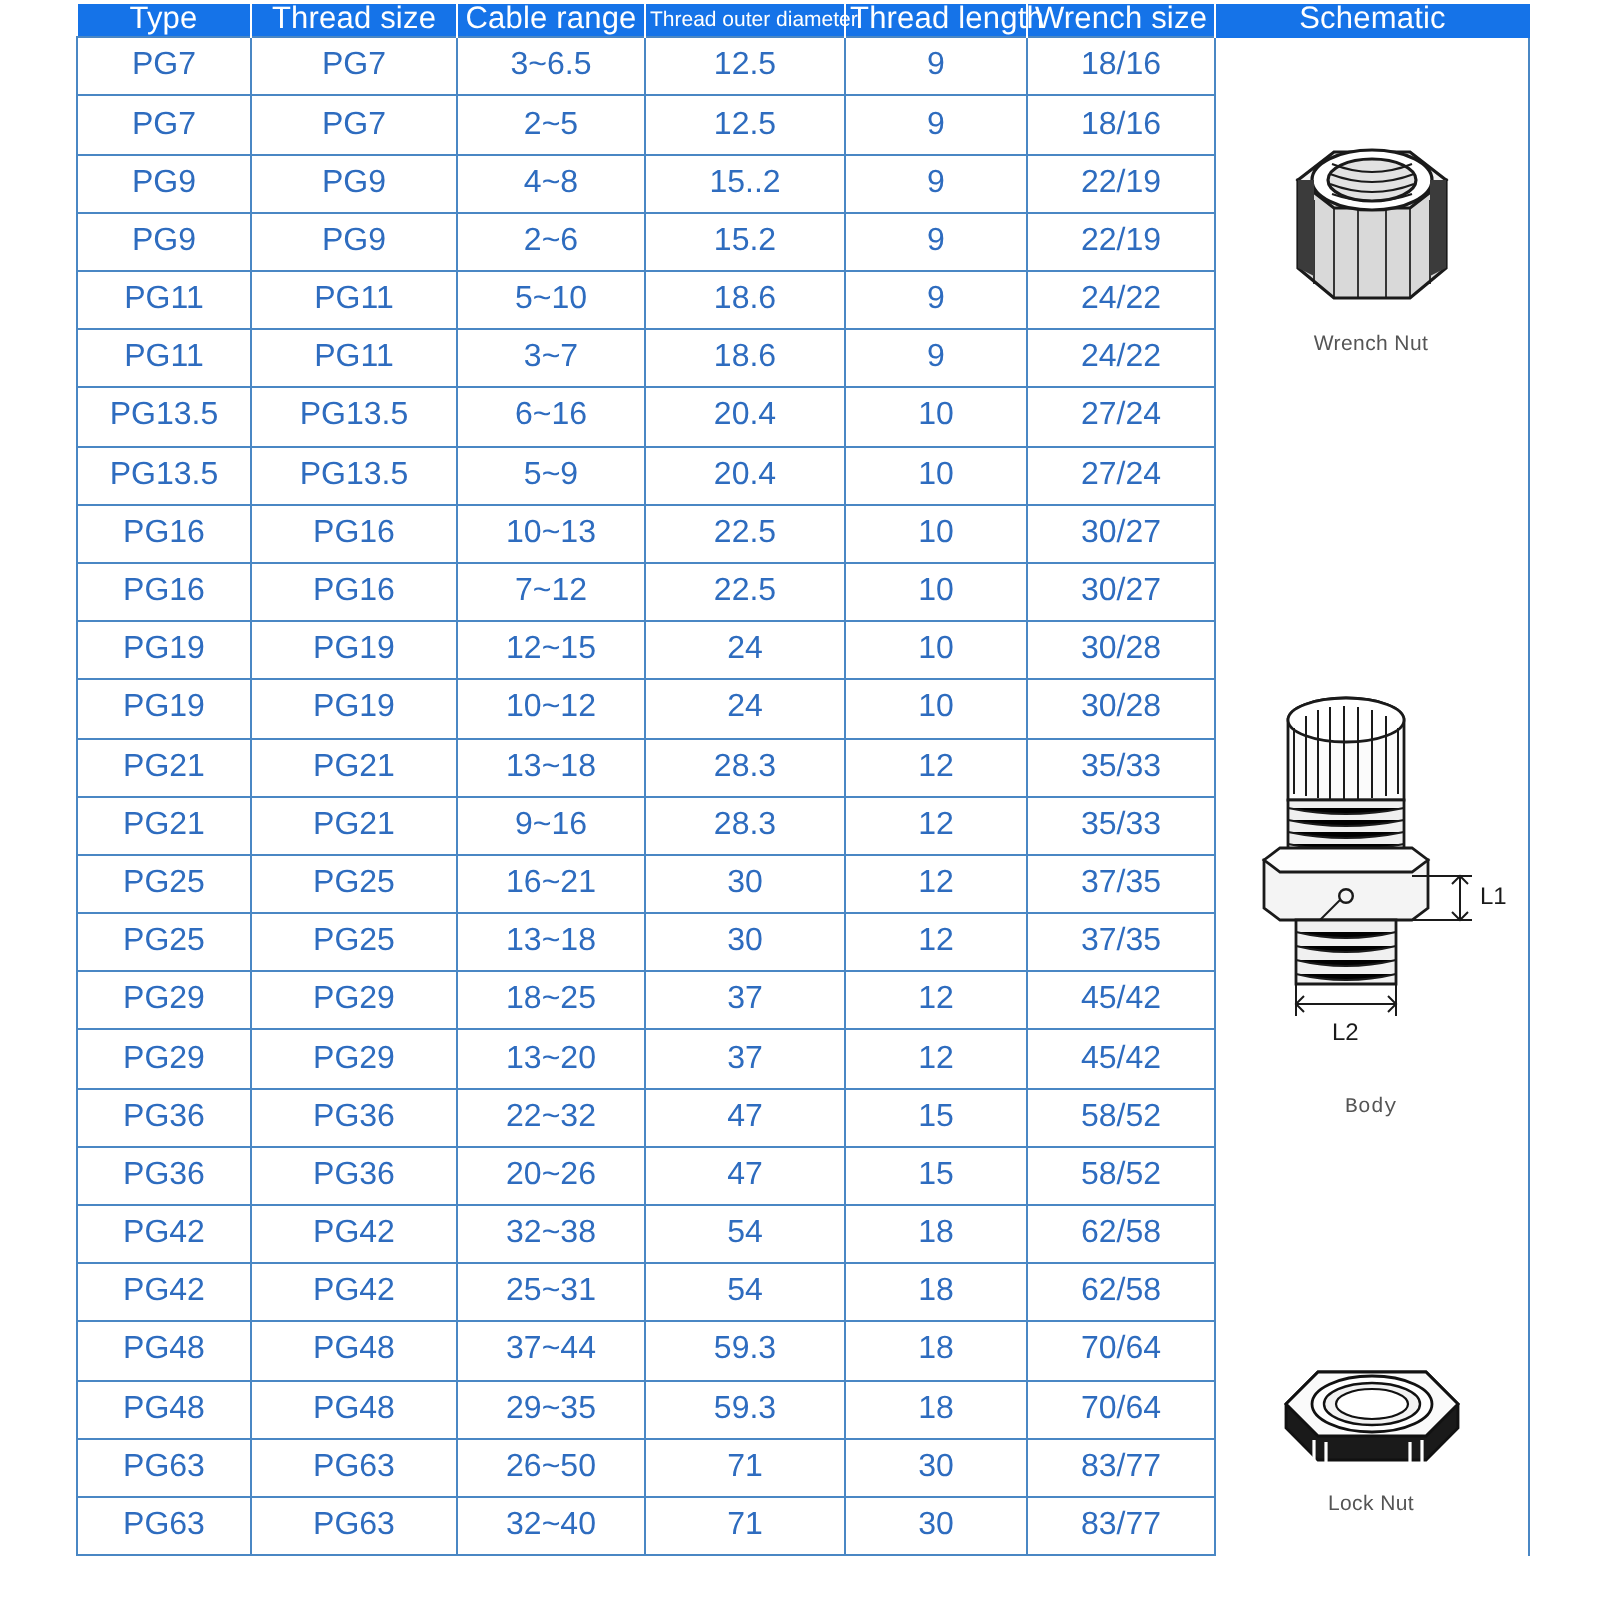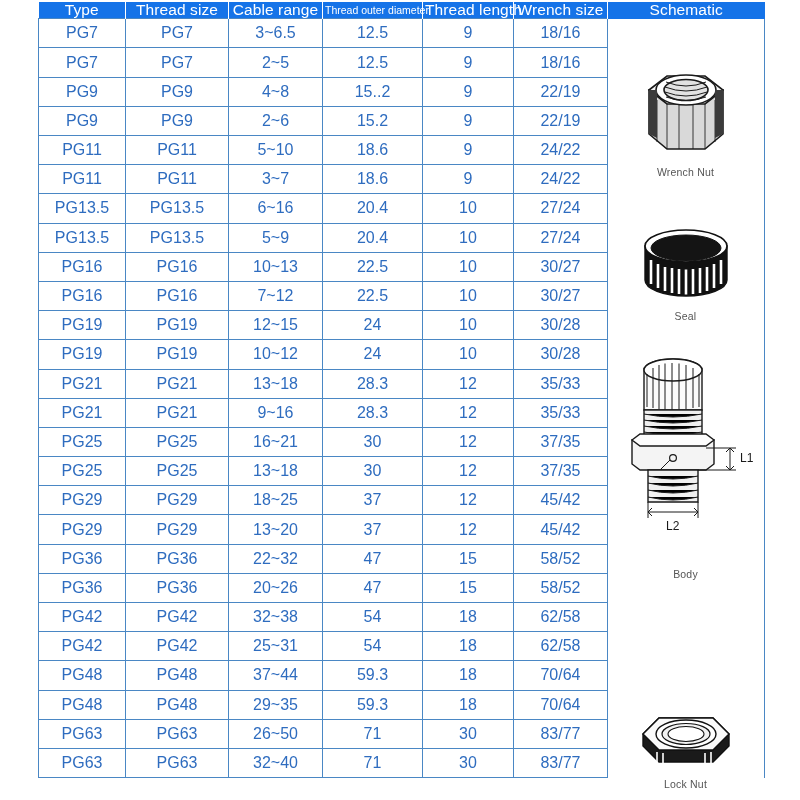--- a/index.html
+++ b/index.html
@@ -81,22 +81,22 @@
   .sch-cap{
     font-size:10.5px;
     color:#555555;
     font-family:"Liberation Sans","DejaVu Sans",sans-serif;
     margin-top:2px;
     letter-spacing:.2px;
   }
   .sch-art{display:block;margin:0 auto;}
   #it-nut{top:24px;}
   #it-seal{top:192px;}
-  #it-body{top:322px;}
-  #it-lock{top:670px;}
+  #it-body{top:312px;}
+  #it-lock{top:638px;}
 </style>
 </head>
 <body>
 
 <div id="page">
 
   <table class="spec">
     <colgroup>
       <col class="c1">
         <col class="c2">
@@ -355,41 +355,20 @@
             <path d="M88 46 L88 88"></path>
         </g>
         <g fill="#3b3b3b">
           <path d="M22 36 L30 36 L30 84 L22 80 Z"></path>
           <path d="M88 36 L96 36 L96 80 L88 84 Z"></path>
         </g>
       </svg>
       <div class="sch-cap">Wrench Nut</div>
     </div>
 
-    <div class="sch-item" id="it-seal">
-      <svg class="sch-art" width="110" height="86" viewBox="0 0 110 86">
-        <path d="M14 24 L14 58 A41 16 0 0 0 96 58 L96 24 Z" fill="#111111" stroke="#111111" stroke-width="1.4"></path>
-        <g stroke="#ffffff" stroke-width="2.6">
-          <path d="M20 38 L20 62"></path>
-            <path d="M27 42 L27 66"></path>
-            <path d="M34 45 L34 69"></path>
-          <path d="M41 46 L41 71"></path>
-            <path d="M48 47 L48 72"></path>
-            <path d="M55 47.5 L55 72.5"></path>
-          <path d="M62 47 L62 72"></path>
-            <path d="M69 46 L69 71"></path>
-            <path d="M76 45 L76 69"></path>
-          <path d="M83 42 L83 66"></path>
-            <path d="M90 38 L90 62"></path>
-        </g>
-        <ellipse cx="55" cy="24" rx="41" ry="16" fill="#ffffff" stroke="#111111" stroke-width="1.6"></ellipse>
-        <ellipse cx="55" cy="26" rx="35" ry="13" fill="#141414" stroke="#141414" stroke-width="1"></ellipse>
-      </svg>
-      <div class="sch-cap">Seal</div>
-    </div>
 
     <div class="sch-item" id="it-body">
       <svg class="sch-art" width="152" height="190" viewBox="0 0 152 190">
         <g fill="none" stroke="#1a1a1a" stroke-width="1.4">
           <path d="M34 18 L34 58 L92 58 L92 18 A29 11 0 0 0 34 18 Z" fill="#fbfbfb"></path>
           <ellipse cx="63" cy="18" rx="29" ry="11" fill="#ffffff"></ellipse>
         </g>
         <g stroke="#1a1a1a" stroke-width="1">
           <path d="M37 22 L37 55"></path>
             <path d="M43 16 L43 56"></path>
@@ -427,21 +406,21 @@
           <path d="M116 114 L120 118 L124 114"></path>
           <path d="M38 150 L38 166"></path>
           <path d="M88 150 L88 166"></path>
           <path d="M38 160 L88 160"></path>
           <path d="M42 156 L38 160 L42 164"></path>
           <path d="M84 156 L88 160 L84 164"></path>
         </g>
         <text x="130" y="110" font-family="Liberation Sans, sans-serif" font-size="12" fill="#1a1a1a">L1</text>
         <text x="56" y="178" font-family="Liberation Sans, sans-serif" font-size="12" fill="#1a1a1a">L2</text>
       </svg>
-      <div class="sch-cap" style="margin-top:26px;">Body</div>
+      <div class="sch-cap" style="margin-top:16px;font-family:Liberation Mono, monospace;">Body</div>
     </div>
 
     <div class="sch-item" id="it-lock">
       <svg class="sch-art" width="118" height="76" viewBox="0 0 118 76">
         <path d="M16 34 L32 18 L86 18 L102 34 L102 46 L86 62 L32 62 L16 46 Z" fill="#1a1a1a" stroke="#111" stroke-width="1.4"></path>
         <path d="M16 34 L32 18 L86 18 L102 34 L86 50 L32 50 Z" fill="#fafafa" stroke="#111" stroke-width="1.5"></path>
         <ellipse cx="59" cy="34" rx="30" ry="14" fill="#ffffff" stroke="#111" stroke-width="1.4"></ellipse>
         <ellipse cx="59" cy="34" rx="24" ry="10.5" fill="#f2f2f2" stroke="#111" stroke-width="1.2"></ellipse>
         <ellipse cx="59" cy="34" rx="18" ry="7.5" fill="#ffffff" stroke="#111" stroke-width="1.1"></ellipse>
         <g stroke="#ffffff" stroke-width="1.6">

